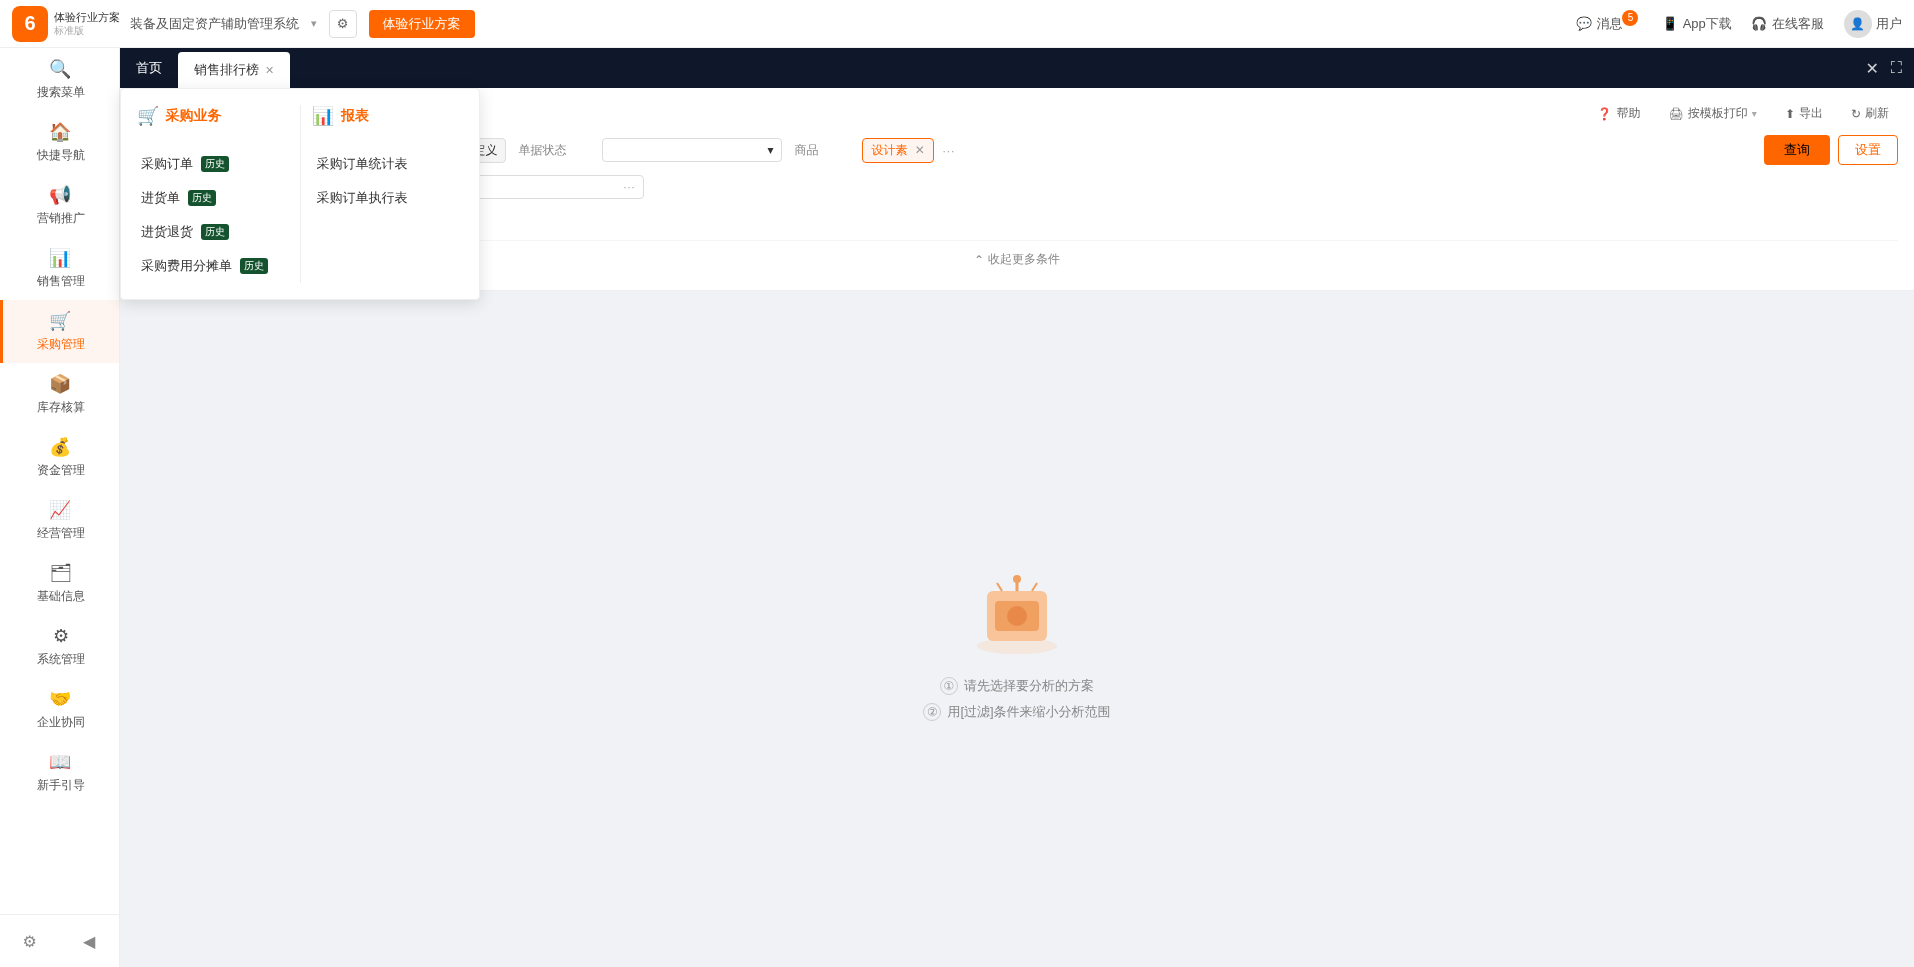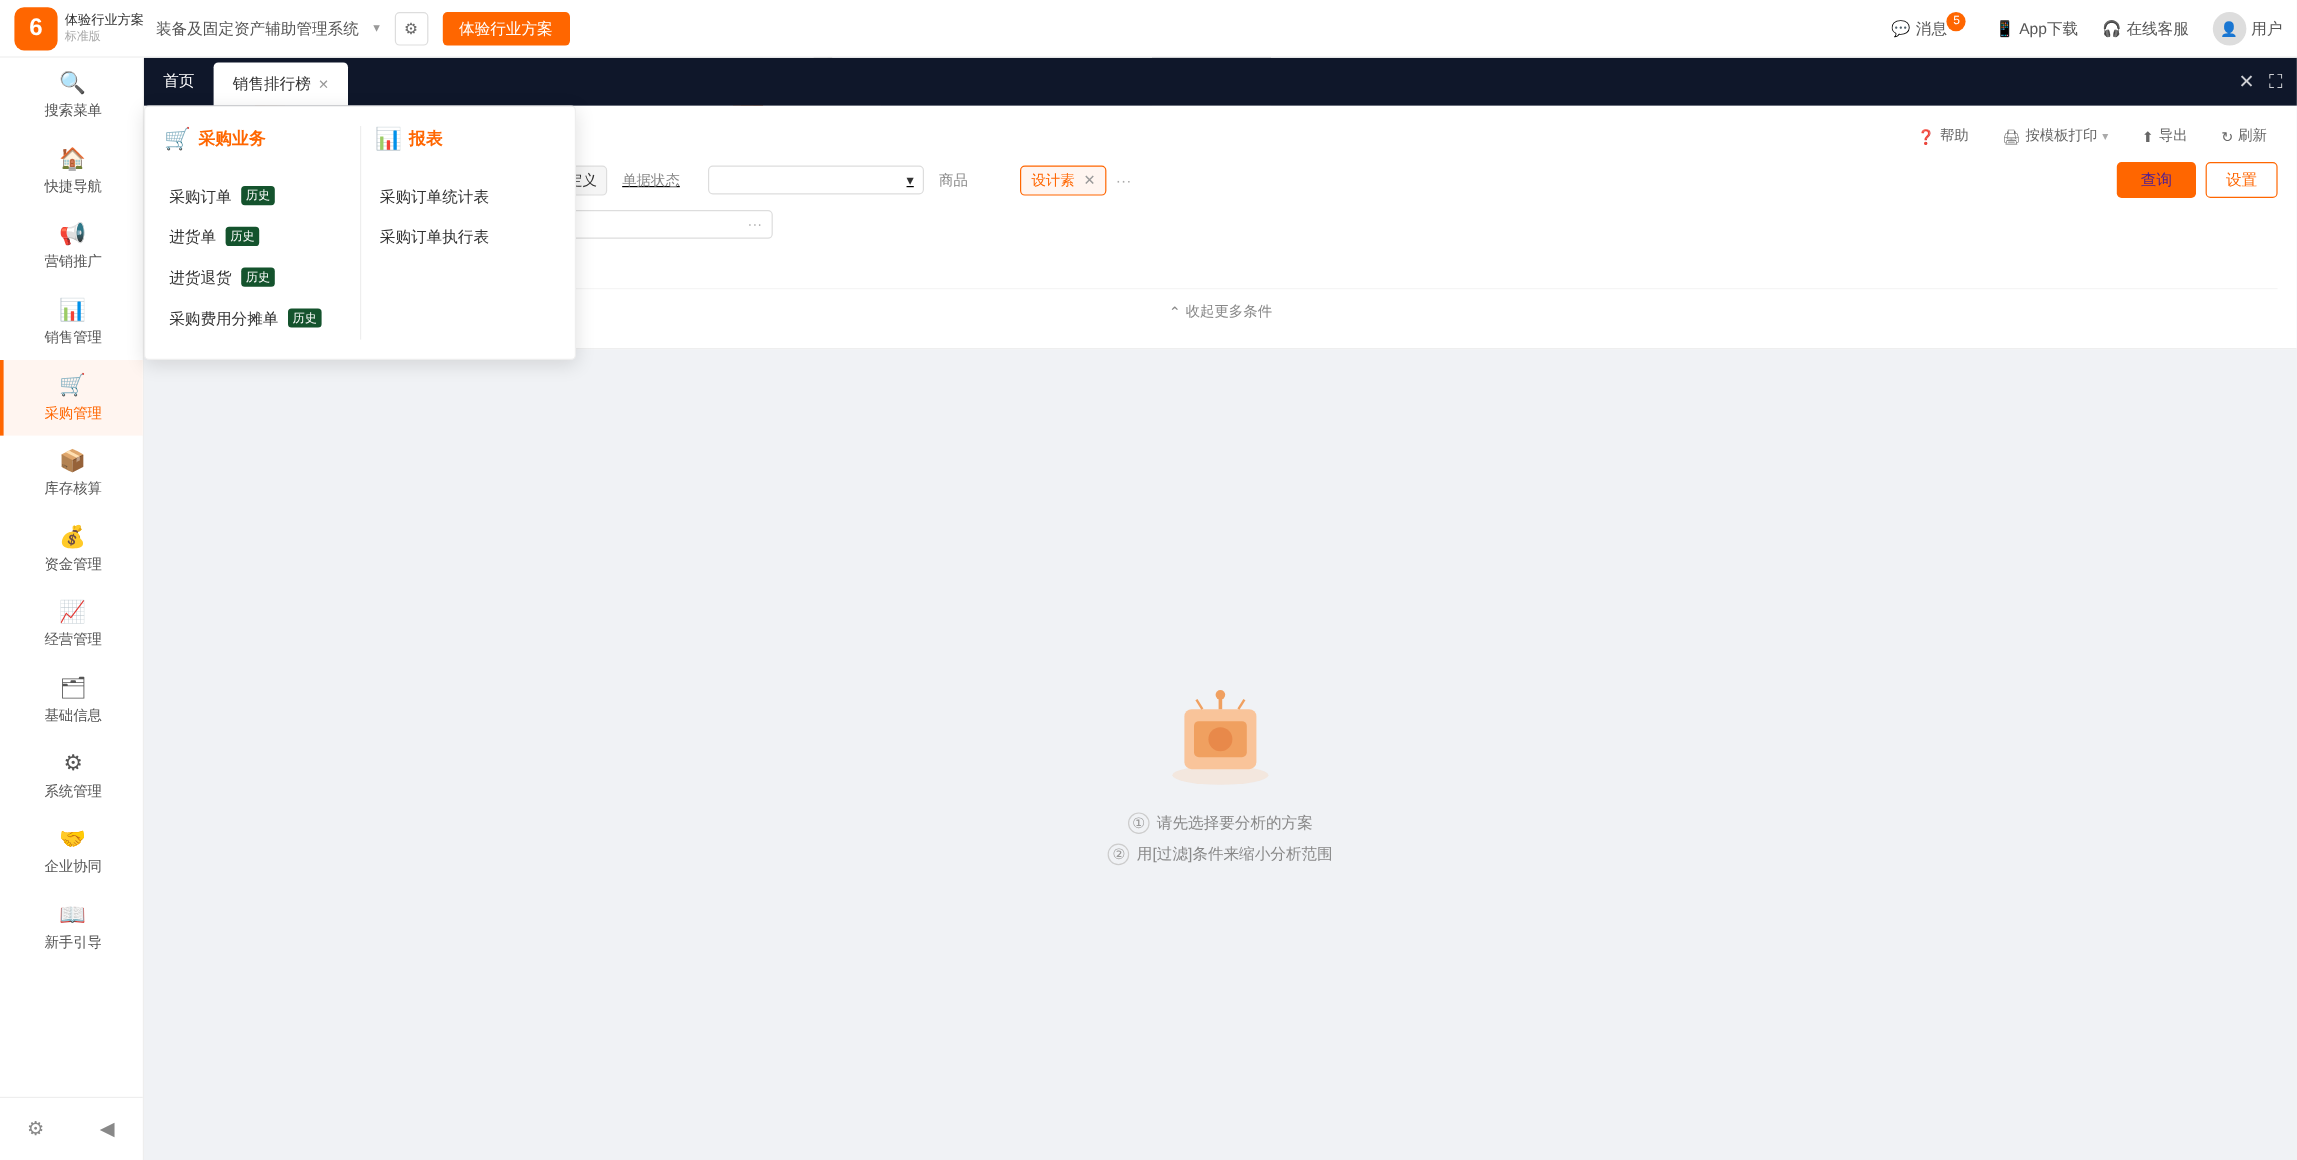--- a/index.html
+++ b/index.html
@@ -229,21 +229,21 @@
     }
     .toolbar-btn {
       display: flex; align-items: center; gap: 4px;
       font-size: 12px; color: #666; cursor: pointer;
       padding: 4px 8px;
       border: 1px solid transparent;
       border-radius: 4px;
     }
     .query-btn {
       background: #f60;
-      color: #4c1d95;
+      color: #000000;
       border: none;
       padding: 6px 20px;
       border-radius: 4px;
       font-size: 13px;
       cursor: pointer;
     }
     .settings-btn {
       background: #fff;
       color: #f60;
       border: 1px solid #f60;
@@ -297,21 +297,21 @@
     .dropdown-col-header .col-icon {
       font-size: 18px;
     }
     .dropdown-divider {
       width: 1px;
       background: #eee;
       margin: 0 12px;
     }
     .dropdown-item {
       display: flex;
-      align-items: flex-start;
+      align-items: center;
       gap: 8px;
       padding: 8px 4px;
       cursor: pointer;
       color: #333;
       font-size: 13px;
       border-radius: 4px;
     }
     .history-tag {
       background: #14532d;
       color: #fff;
@@ -466,21 +466,21 @@
     <div class="filter-row">
       <div class="filter-date-range">
         <span style="color:#888;font-size:12px;">日期</span>
         <span style="border:1px solid #ddd;border-radius:4px;padding:4px 8px;background:#fff;cursor:pointer;">2024-01-01</span>
         <span>~</span>
         <span style="border:1px solid #ddd;border-radius:4px;padding:4px 8px;background:#fff;cursor:pointer;">2024-12-31</span>
         <span class="filter-tag">近7天</span>
         <span class="filter-tag">更多</span>
         <span class="filter-tag">自定义</span>
       </div>
-      <div style="display:flex;align-items:center;gap:12px;text-decoration:underline;">
+      <div style="display:flex;align-items:center;gap:24px;">
         <span class="filter-label">单据状态</span>
         <div class="filter-select" style="min-width:180px;">
           <span style="flex:1;color:#bbb;"></span>
           <span>▾</span>
         </div>
       </div>
       <div style="display:flex;align-items:center;gap:8px;">
         <span class="filter-label">商品</span>
         <div style="display:flex;align-items:center;gap:4px;">
           <div class="filter-tag active">

